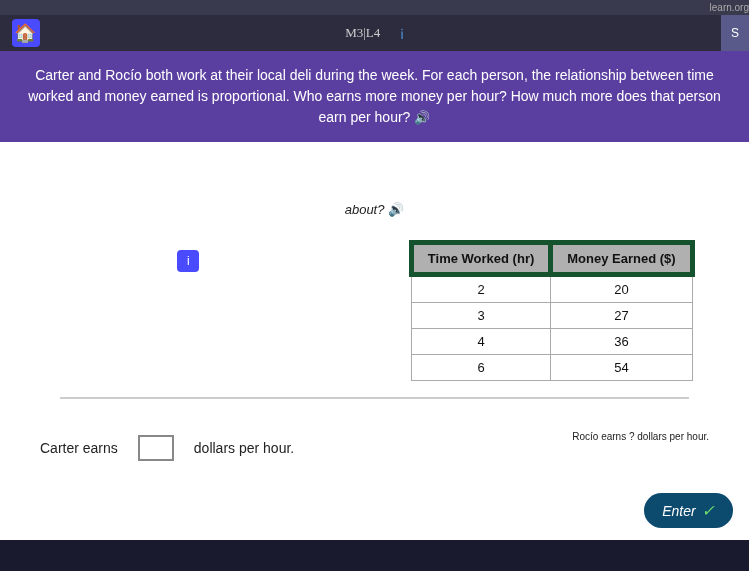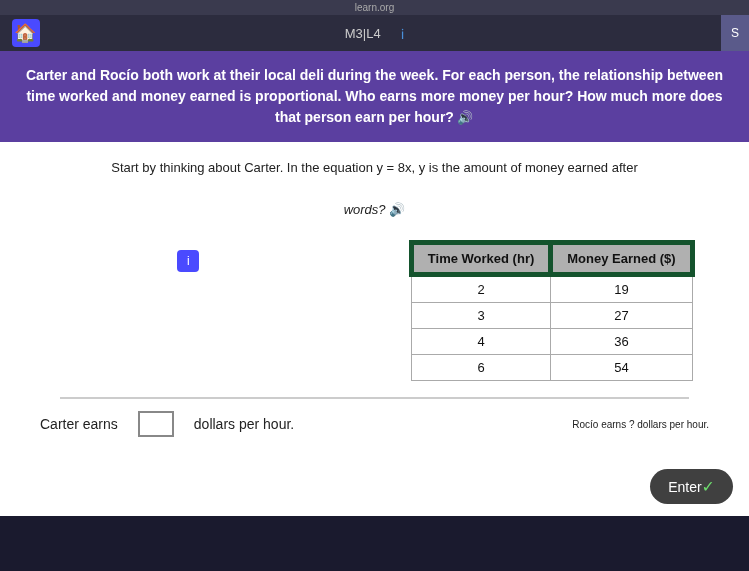--- a/index.html
+++ b/index.html
@@ -23,20 +23,21 @@
     }
     .top-bar-center {
       position: absolute;
       left: 50%;
       transform: translateX(-50%);
       display: flex;
       align-items: center;
       gap: 20px;
       font-size: 13px;
       color: #ccc;
+      font-family: Liberation Serif, serif;
     }
     .home-icon-btn {
       color: #fff;
       font-size: 18px;
       cursor: pointer;
       background: #4a4aff;
       width: 28px;
       height: 28px;
       border-radius: 4px;
       display: flex;
@@ -62,34 +63,34 @@
       padding: 6px 10px;
       height: 36px;
       display: flex;
       align-items: center;
       cursor: pointer;
     }
 
     
     .url-bar {
       background: #3a3a4e;
-      text-align: center;
+      text-align: right;
       font-size: 10px;
       color: #aaa;
       padding: 2px 0;
     }
 
     
     .purple-banner {
       background: #5b3fa0;
       padding: 14px 20px;
       text-align: center;
       color: #fff;
       font-size: 14px;
-      font-weight: bold;
+      font-weight: normal;
       line-height: 1.5;
     }
 
     
     .main-content {
       background: #fff;
       margin: 0;
       padding: 16px 20px;
       flex: 1;
     }
@@ -173,20 +174,21 @@
       padding: 8px 20px;
       background: #fff;
     }
 
     .carter-earn {
       font-size: 14px;
       color: #222;
       display: flex;
       align-items: center;
       gap: 20px;
+      margin-top: 24px;
     }
 
     .earn-input {
       width: 36px;
       height: 26px;
       border: 2px solid #888;
       text-align: center;
       font-size: 14px;
       outline: none;
     }
@@ -212,29 +214,31 @@
     }
 
     
     .enter-btn-row {
       background: #fff;
       display: flex;
       justify-content: flex-end;
       padding: 8px 16px 12px 0;
     }
     .enter-btn {
-      background: #404040;
+      background: #0c4a6e;
       color: #fff;
       font-size: 14px;
       padding: 8px 18px;
       border-radius: 20px;
       cursor: pointer;
       display: flex;
       align-items: center;
+      gap: 6px;
       border: none;
+      font-style: italic;
     }
     .enter-btn .check-icon {
       color: #6ddd6d;
       font-size: 16px;
     }
 
     .divider-line {
       background: #ccc;
       height: 2px;
       margin: 4px 40px;
@@ -272,23 +276,23 @@
 </div>
 
 <div class="purple-banner">
   <span>Carter and Rocío both work at their local deli during the week. For each person, the relationship between time worked and money earned is proportional. Who earns more money per hour? How much more does that person earn per hour?</span>
   <span class="audio-icon">🔊</span>
 </div>
 
 <div class="main-content">
 
   <div class="instruction-text">
-    <span>Start by thinking about Carter. In the equation y = 8x, y is the amount of money earned after</span><br>
     <br>
-    <em>words?</em>
+    <br>
+    <em>about?</em>
     <span class="audio-icon"> 🔊</span>
   </div>
 
   <div class="two-col">
 
     <div class="col-left">
       <div class="left-col-inner">
         <div class="hint-icon">i</div>
         <div>
         </div>
@@ -299,21 +303,21 @@
       <table class="earnings-table">
         <thead>
           <tr>
             <th>Time Worked (hr)</th>
             <th>Money Earned ($)</th>
           </tr>
         </thead>
         <tbody id="rocio-table-body">
         <tr>
               <td>2</td>
-              <td>19</td>
+              <td>20</td>
             </tr>
             <tr>
               <td>3</td>
               <td>27</td>
             </tr>
             <tr>
               <td>4</td>
               <td>36</td>
             </tr>
             <tr>

